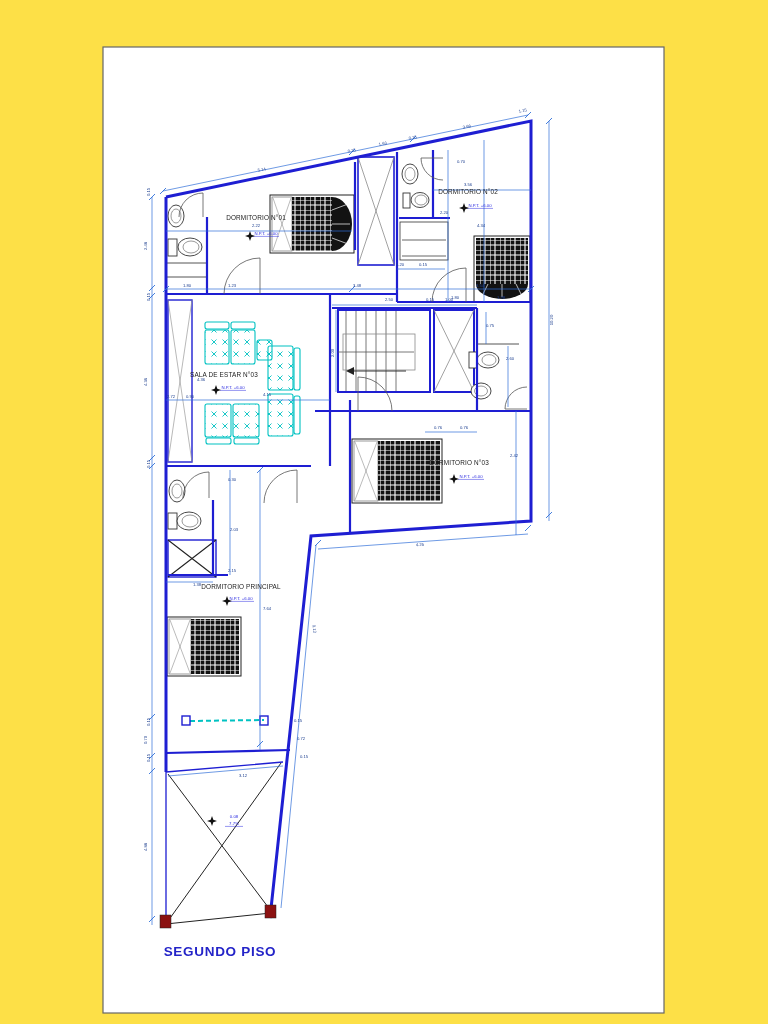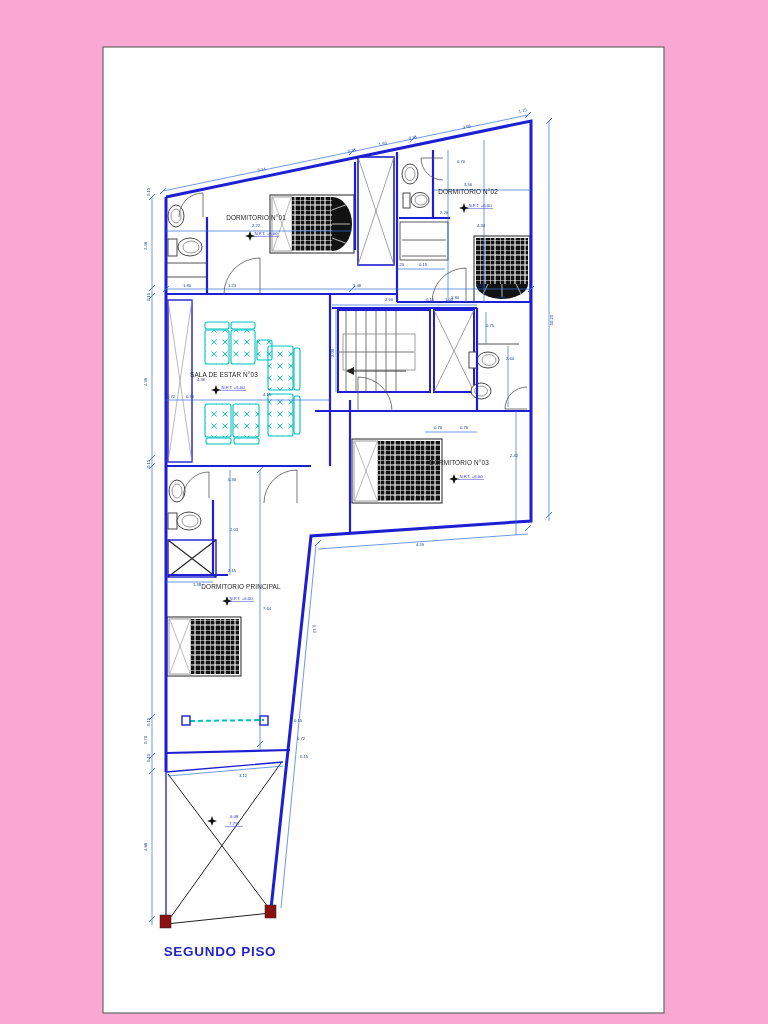--- a/index.html
+++ b/index.html
@@ -1,16 +1,16 @@
 <!DOCTYPE html>
 <html><head>
 <meta charset="utf-8">
 <style>
   html,body{margin:0;padding:0;background:#ffffff;}
-  .page{width:768px;height:1024px;position:relative;background:#f9a8d4;font-family:"Liberation Sans",sans-serif;}
+  .page{width:768px;height:1024px;position:relative;background:#fde047;font-family:"Liberation Sans",sans-serif;}
   svg{display:block;}
   text{text-anchor:middle;font-family:"Liberation Sans",sans-serif;}
   .room{font-size:6.4px;fill:#1a1a1a;letter-spacing:.15px;}
   .level{font-size:4.3px;fill:#2a2ae0;}
   .dim{font-size:4.2px;fill:#1d3f8f;}
   .note{font-size:4.3px;fill:#2a2ae0;}
   .title{font-size:13.5px;font-weight:600;fill:#2424c8;letter-spacing:.7px;}
 </style>
 </head>
 <body>

